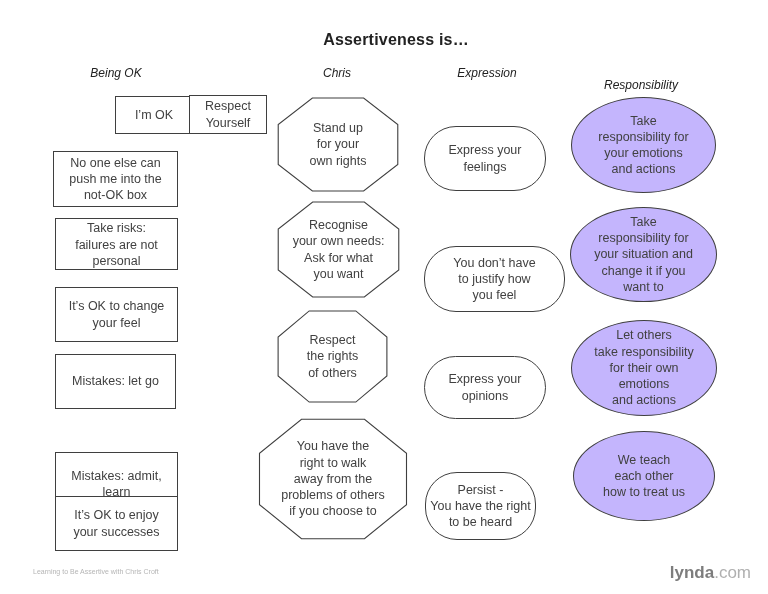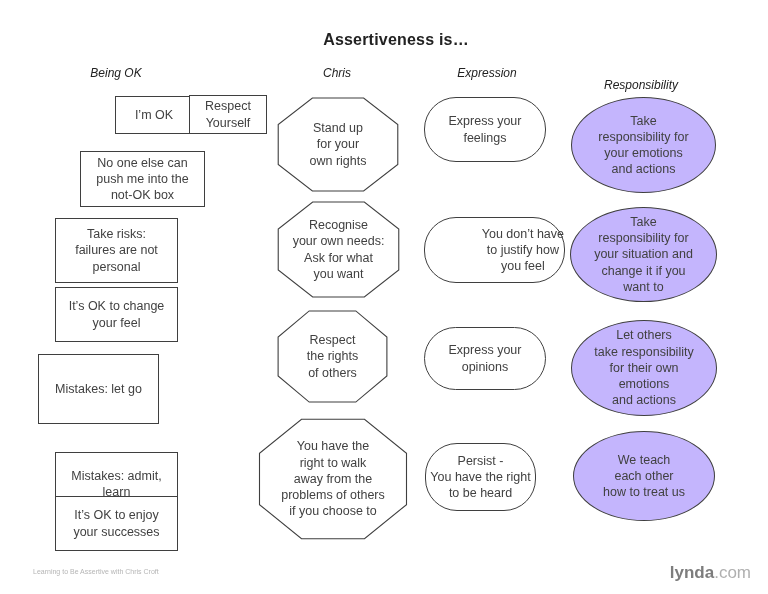--- a/index.html
+++ b/index.html
@@ -14,21 +14,21 @@
   .col-header{
     position:absolute;top:66px;width:160px;text-align:center;
     font-size:12px;font-style:italic;color:#222222;
   }
   .node{
     position:absolute;display:flex;align-items:center;justify-content:center;
     text-align:center;font-size:12.5px;line-height:1.3;color:#414141;
     white-space:pre-line;box-sizing:border-box;
   }
   .rect{border:1px solid #3f3f3f;background:#ffffff;}
-  .round{border:1px solid #3f3f3f;background:#ffffff;border-radius:32px;}
+  .round{border:1px solid #3f3f3f;background:#ffffff;border-radius:32px;margin-top:29px;}
   .ellipse{border:1px solid #3f3f3f;background:#c4b5fd;border-radius:50%;}
   .oct{background:transparent;border:none;}
   .oct-svg{position:absolute;left:0;top:0;width:100%;height:100%;}
   .oct-svg polygon{fill:#ffffff;stroke:#3f3f3f;stroke-width:1.1;}
   .txt{position:relative;z-index:1;}
   .credit{
     position:absolute;left:33px;top:568px;font-size:7px;color:#b5b5b5;
   }
   .logo{
     position:absolute;right:17px;top:563px;font-size:17px;color:#b0b0b0;
@@ -41,35 +41,35 @@
 <div class="title">Assertiveness is…</div>
 
 <div class="col-header" style="left:36px;">Being OK</div>
 <div class="col-header" style="left:257px;">Chris</div>
 <div class="col-header" style="left:407px;">Expression</div>
 <div class="col-header" style="left:561px;margin-top:12px;">Responsibility</div>
 
 <div class="node rect" style="left:79px;top:96px;width:78px;height:38px;margin-left:36px;">
   <span class="txt">I’m OK</span>
 </div>
-<div class="node rect" style="left:53px;top:151px;width:125px;height:56px;margin-left:27px;">
+<div class="node rect" style="left:53px;top:151px;width:125px;height:56px;">
   <span class="txt">No one else can
 push me into the
 not-OK box</span>
 </div>
-<div class="node rect" style="left:55px;top:218px;width:123px;height:65px;">
+<div class="node rect" style="left:55px;top:218px;width:123px;height:52px;align-items:flex-end;">
   <span class="txt">Take risks:
 failures are not
 personal</span>
 </div>
 <div class="node rect" style="left:55px;top:287px;width:123px;height:55px;">
   <span class="txt">It’s OK to change
 your feel</span>
 </div>
-<div class="node rect" style="left:38px;top:354px;width:121px;height:70px;">
+<div class="node rect" style="left:55px;top:354px;width:121px;height:55px;">
   <span class="txt">Mistakes: let go</span>
 </div>
 <div class="node rect" style="left:55px;top:452px;width:123px;height:64px;">
   <span class="txt">Mistakes: admit,
 learn</span>
 </div>
 <div class="node rect" style="left:55px;top:496px;width:123px;height:55px;">
   <span class="txt">It’s OK to enjoy
 your successes</span>
 </div>
@@ -112,21 +112,21 @@
 right to walk
 away from the
 problems of others
 if you choose to</span>
 </div>
 
 <div class="node round" style="left:424px;top:97px;width:122px;height:65px;">
   <span class="txt">Express your
 feelings</span>
 </div>
-<div class="node round" style="left:424px;top:217px;width:141px;height:66px;justify-content:flex-end;">
+<div class="node round" style="left:424px;top:217px;width:141px;height:66px;">
   <span class="txt">You don’t have
 to justify how
 you feel</span>
 </div>
 <div class="node round" style="left:424px;top:327px;width:122px;height:63px;">
   <span class="txt">Express your
 opinions</span>
 </div>
 <div class="node round" style="left:425px;top:443px;width:111px;height:68px;">
   <span class="txt">Persist -

